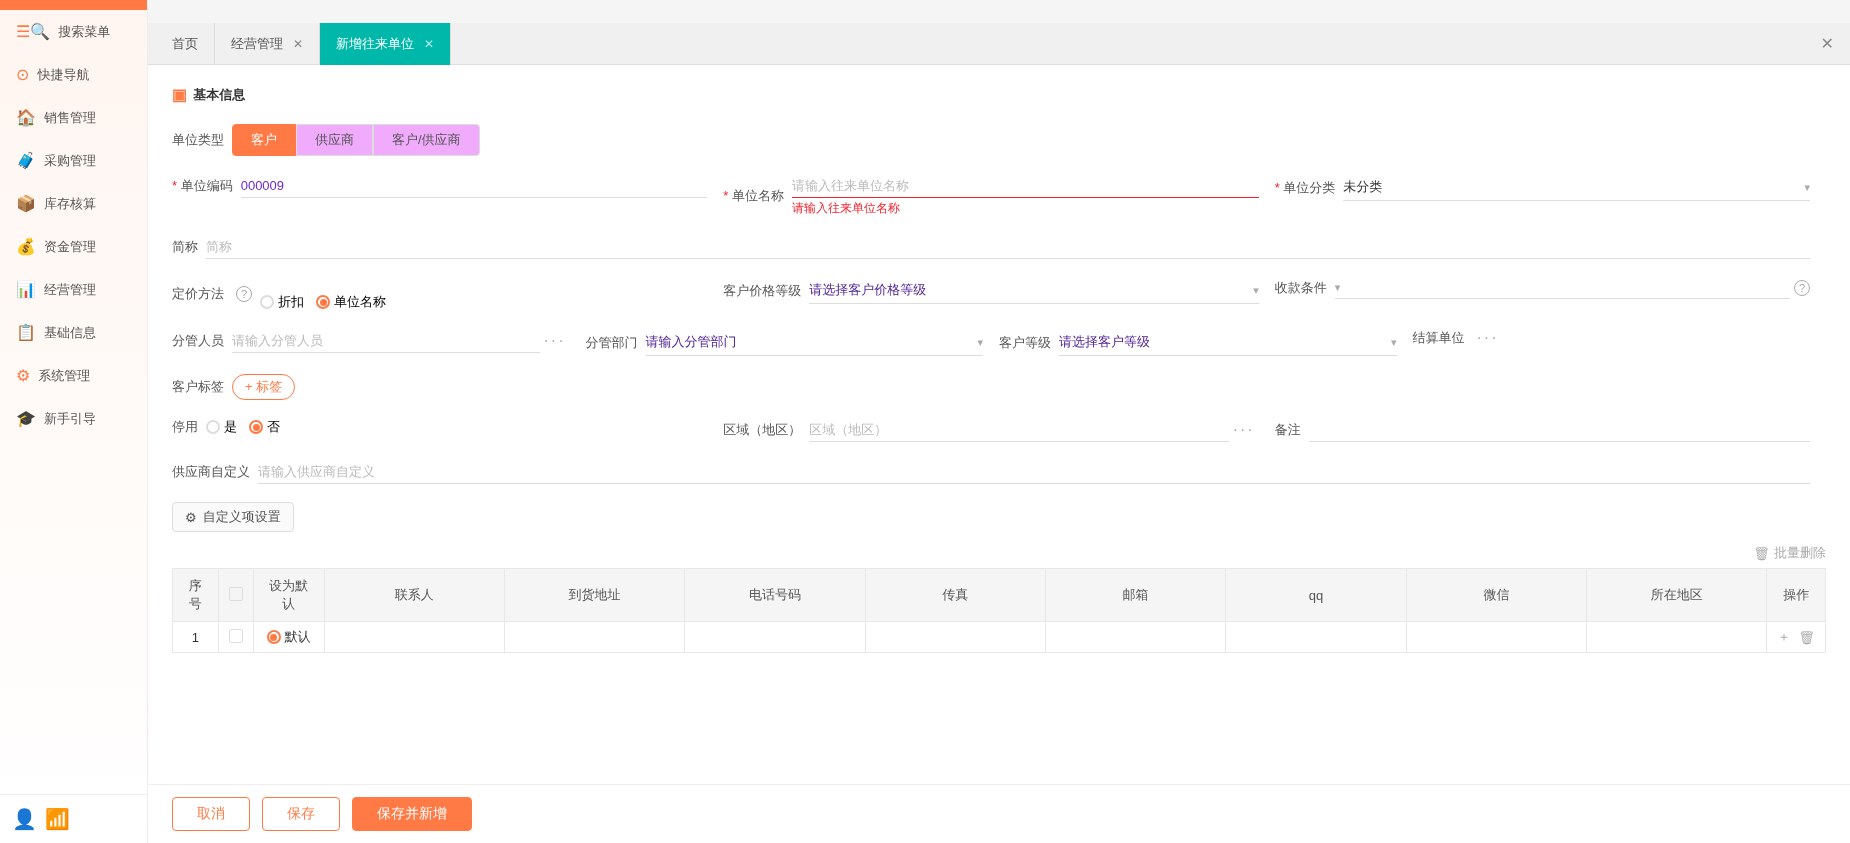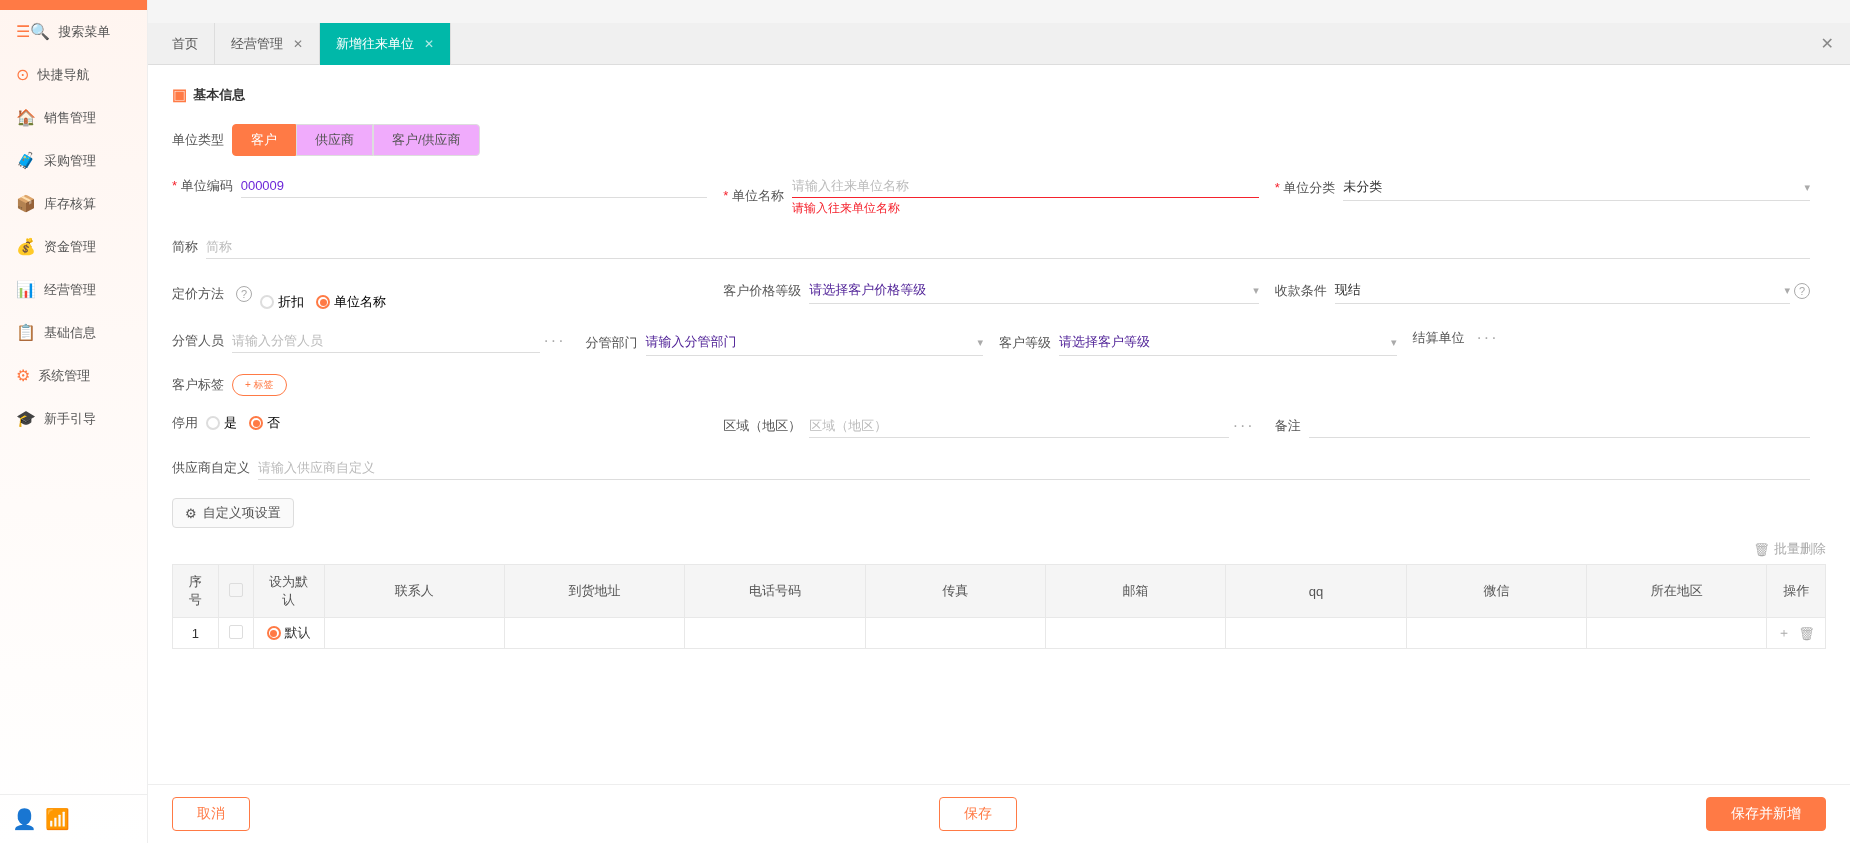--- a/index.html
+++ b/index.html
@@ -221,21 +221,21 @@
       background: #ff7a45;
     }
 
     
     .tag-btn {
       border: 1px solid #ff7a45;
       color: #ff7a45;
       border-radius: 20px;
       padding: 3px 12px;
       cursor: pointer;
-      font-size: 10px;
+      font-size: 13px;
       background: #fff;
     }
 
     
     .more-dots {
       color: #aaa;
       cursor: pointer;
       padding: 0 4px;
       font-size: 16px;
       letter-spacing: 2px;
@@ -296,21 +296,21 @@
       justify-content: center;
       align-items: center;
       color: #aaa;
       font-size: 15px;
     }
     .action-icon { cursor: pointer; color: #aaa; }
 
     
     .footer {
       display: flex;
-      justify-content: space-between;
+      justify-content: flex-start;
       align-items: center;
       padding: 12px 24px;
       border-top: 1px solid #eee;
       background: #fff;
       gap: 12px;
       flex-shrink: 0;
     }
     .btn {
       padding: 7px 24px;
       border-radius: 4px;
@@ -489,21 +489,20 @@
       <div class="form-field">
         <span class="form-label">客户价格等级</span>
         <div class="form-select">
           <span class="placeholder">请选择客户价格等级</span>
           <span class="chevron">▾</span>
         </div>
       </div>
       <div class="form-field">
         <span class="form-label">收款条件</span>
         <div class="form-select">
-          <span class="value">现结</span>
           <span class="chevron">▾</span>
         </div>
         <span class="help-icon">?</span>
       </div>
     </div>
 
     <div class="form-row">
       <div class="form-field">
         <span class="form-label">分管人员</span>
         <input class="form-input" type="text" placeholder="请输入分管人员" style="">

